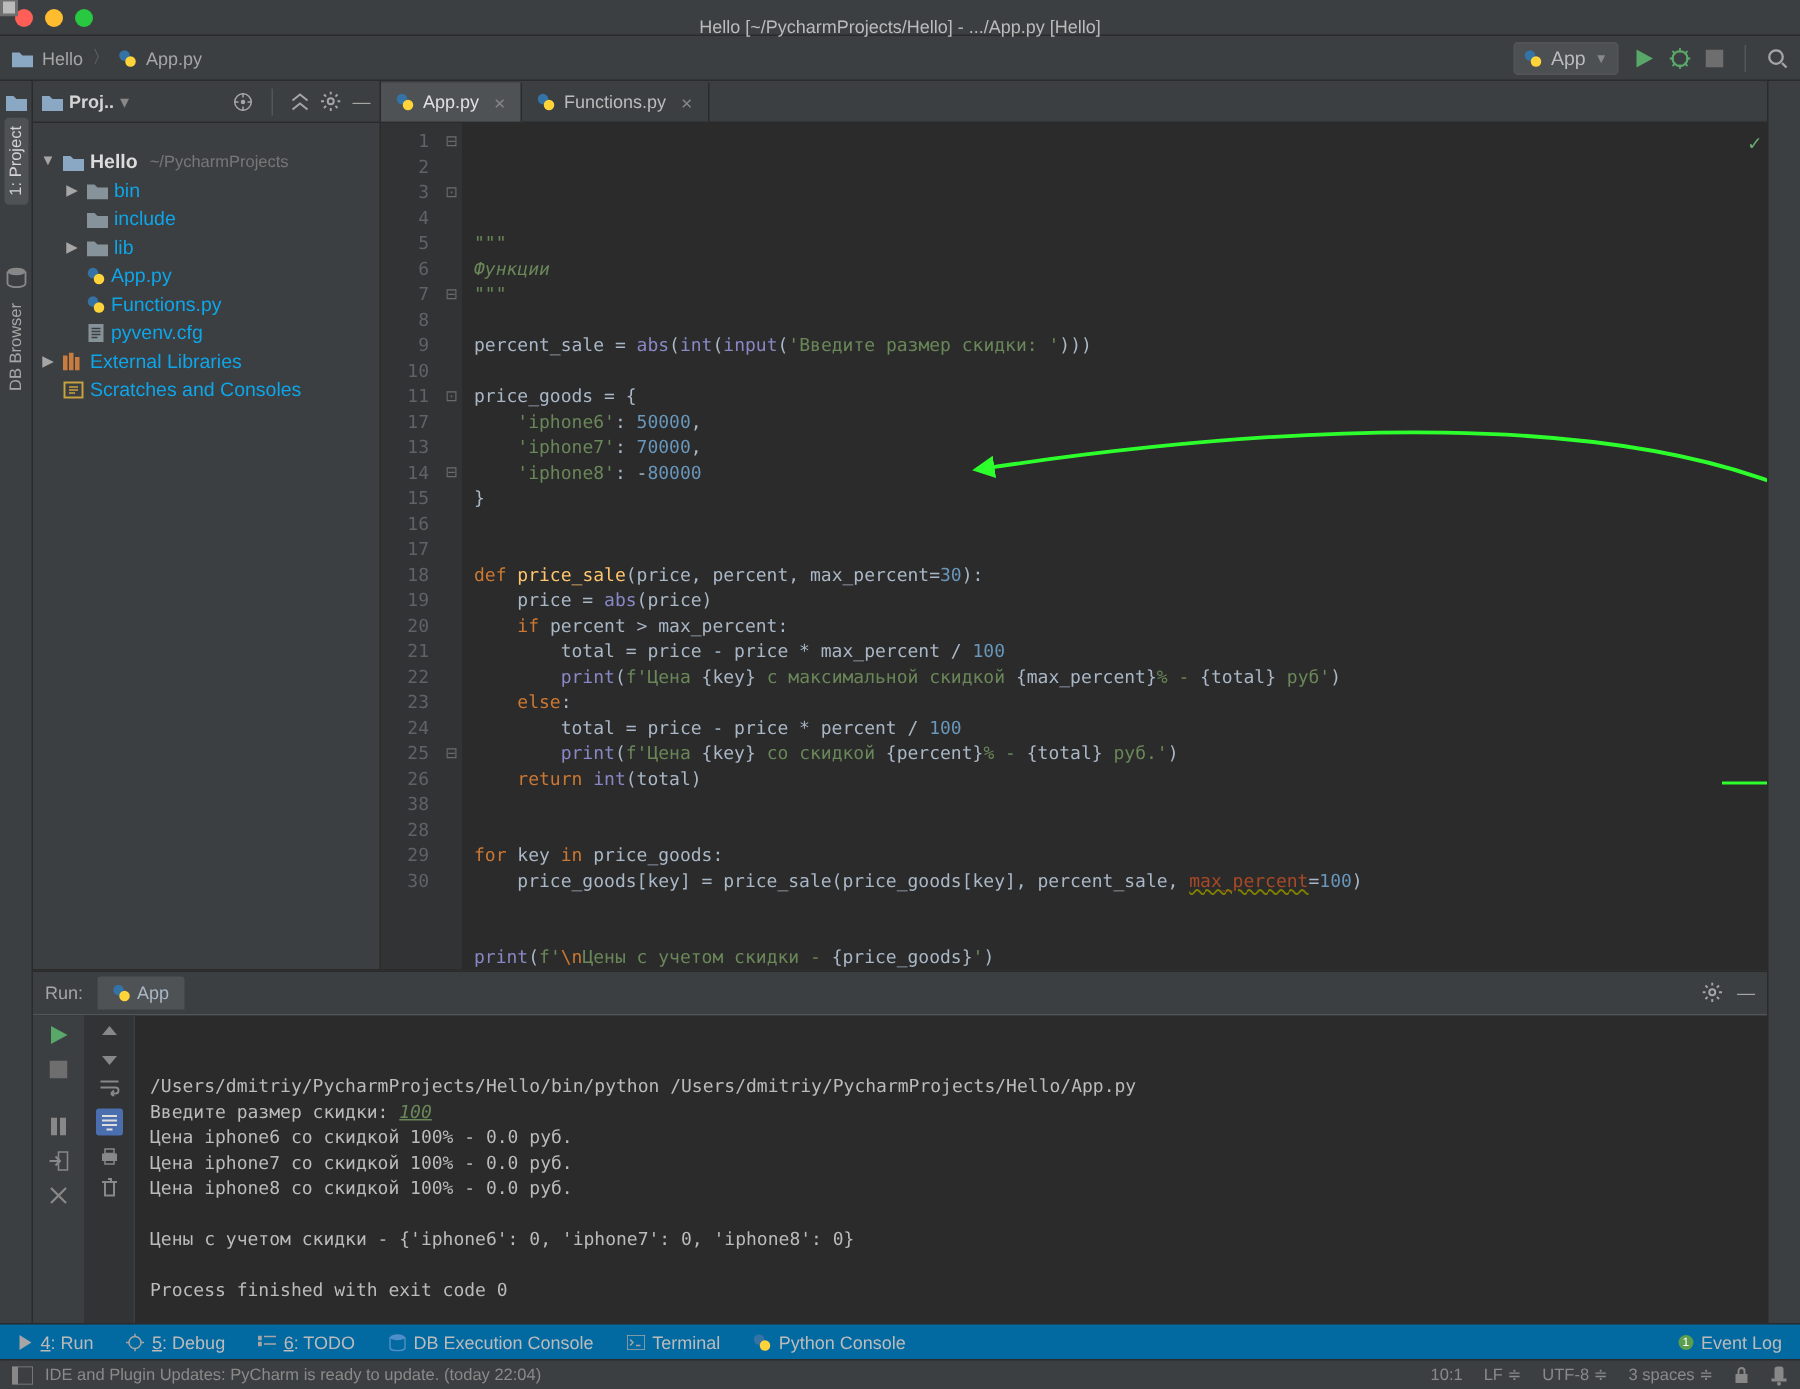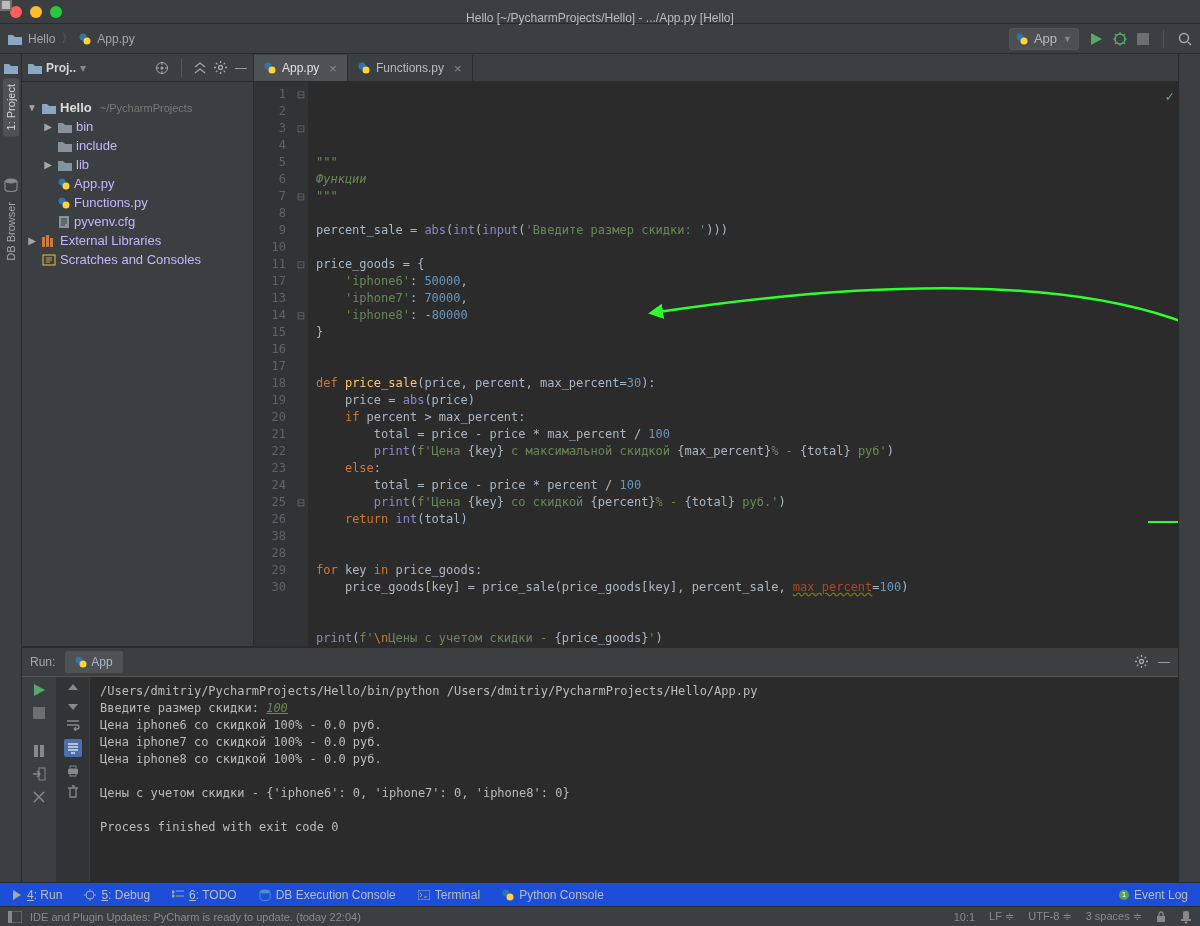--- a/index.html
+++ b/index.html
@@ -31,21 +31,21 @@
   
   .upper { flex:1; display:flex; min-height:0; border-bottom:1px solid #2b2b2b;}
   .project-pane { width:232px; background:#3c3f41; border-right:1px solid #2b2b2b; display:flex; flex-direction:column;gap:12px;}
   .project-header { height:28px; border-bottom:1px solid #2b2b2b; display:flex; align-items:center; padding:0 6px; gap:4px; font-size:12px;}
   .project-header .title { font-weight:bold; color:#d4d4d4;}
   .project-header .drop{color:#888;}
   .phicons{margin-left:auto;display:flex;gap:8px;align-items:center;}
   .tree { flex:1; overflow:hidden; padding:4px 0; font-size:13px;}
   .tree-row { display:flex; align-items:center; height:19px; padding-left:4px; gap:4px; white-space:nowrap; cursor:default;}
   .tw{width:12px;text-align:center;color:#a6a6a6;font-size:10px;}
-  .tree-label{color:#c4b5fd;}
+  .tree-label{color:#0ea5e9;}
   .tree-label.bold{font-weight:bold;color:#dcdcdc;}
   .tree-path{color:#777;font-size:11px;margin-left:4px;}
   
   .editor-pane { flex:1; display:flex; flex-direction:column; min-width:0;}
   .editor-tabs { height:28px; background:#3c3f41; border-bottom:1px solid #2b2b2b; display:flex; align-items:flex-end;}
   .etab { height:26px; display:flex; align-items:center; padding:0 10px; gap:6px; font-size:12px; color:#bbb; border-right:1px solid #2b2b2b; cursor:pointer;}
   .etab.active{background:#4e5254; color:#e0e0e0;}
   .etab .x{color:#888; font-size:13px; margin-left:4px;}
   .editor-body { flex:1; display:flex; background:#2b2b2b; min-height:0; position:relative;}
   .ln-gutter { width:40px; background:#313335; text-align:right; padding:4px 8px 4px 0; font-family:Menlo,Consolas,monospace; font-size:12px; color:#606366; line-height:17px; user-select:none;}
@@ -65,24 +65,24 @@
   
   .run-pane { height:235px; display:flex; flex-direction:column; border-top:1px solid #2b2b2b;}
   .run-header { height:24px; background:#3c3f41; border-bottom:1px solid #515658; display:flex; align-items:center; padding:14px 8px; font-size:12px;}
   .run-header .lbl{color:#a6a6a6; margin-right:10px;}
   .run-tab{display:flex;align-items:center;gap:4px;background:#4e5254;height:22px;padding:0 10px;border-radius:2px 2px 0 0;}
   .run-header .rhicons{margin-left:auto;display:flex;gap:10px;}
   .run-body { flex:1; display:flex; background:#2b2b2b;}
   .run-left { width:34px; padding:6px 0; display:flex; flex-direction:column; align-items:center; gap:10px;}
   .run-left2 { width:34px; padding:6px 0; display:flex; flex-direction:column; align-items:center; gap:8px; border-right:1px solid #3c3f41; background:#313335;}
   .run-btn{cursor:pointer;}
-  .console{flex:1; padding:6px 10px; font-family:Menlo,Consolas,monospace; font-size:12px; line-height:17px; white-space:pre; color:#bbbbbb; overflow:hidden;}
+  .console{flex:1; padding:6px 10px; font-family:Menlo,Consolas,monospace; font-size:12px; line-height:17px; white-space:pre; color:#bbbbbb; overflow:hidden;margin-top:33px;}
   .console .input{color:#6a8759; font-style:italic; text-decoration:underline #6a8759;}
   
-  .toolstrip { height:24px; background:#1d4ed8; border-top:1px solid #2b2b2b; display:flex; align-items:center; padding:0 12px; gap:22px; font-size:12px;}
+  .toolstrip { height:24px; background:#0369a1; border-top:1px solid #2b2b2b; display:flex; align-items:center; padding:0 12px; gap:22px; font-size:12px;}
   .toolstrip .tbtn{display:flex;align-items:center;gap:5px;color:#bbb;cursor:pointer;}
   .toolstrip .tbtn u{text-decoration:underline;}
   .toolstrip .evlog{margin-left:auto;display:flex;align-items:center;gap:5px;}
   .statusbar { height:20px; background:#3c3f41; border-top:1px solid #2b2b2b; display:flex; align-items:center; padding:0 8px; font-size:11px; color:#8a8a8a;}
   .statusbar .sright{margin-left:auto;display:flex;gap:14px;align-items:center;}
   .sep-v{width:1px;height:18px;background:#555;margin:0 4px;}
   
   svg{display:block;}
 </style>
 </head>

